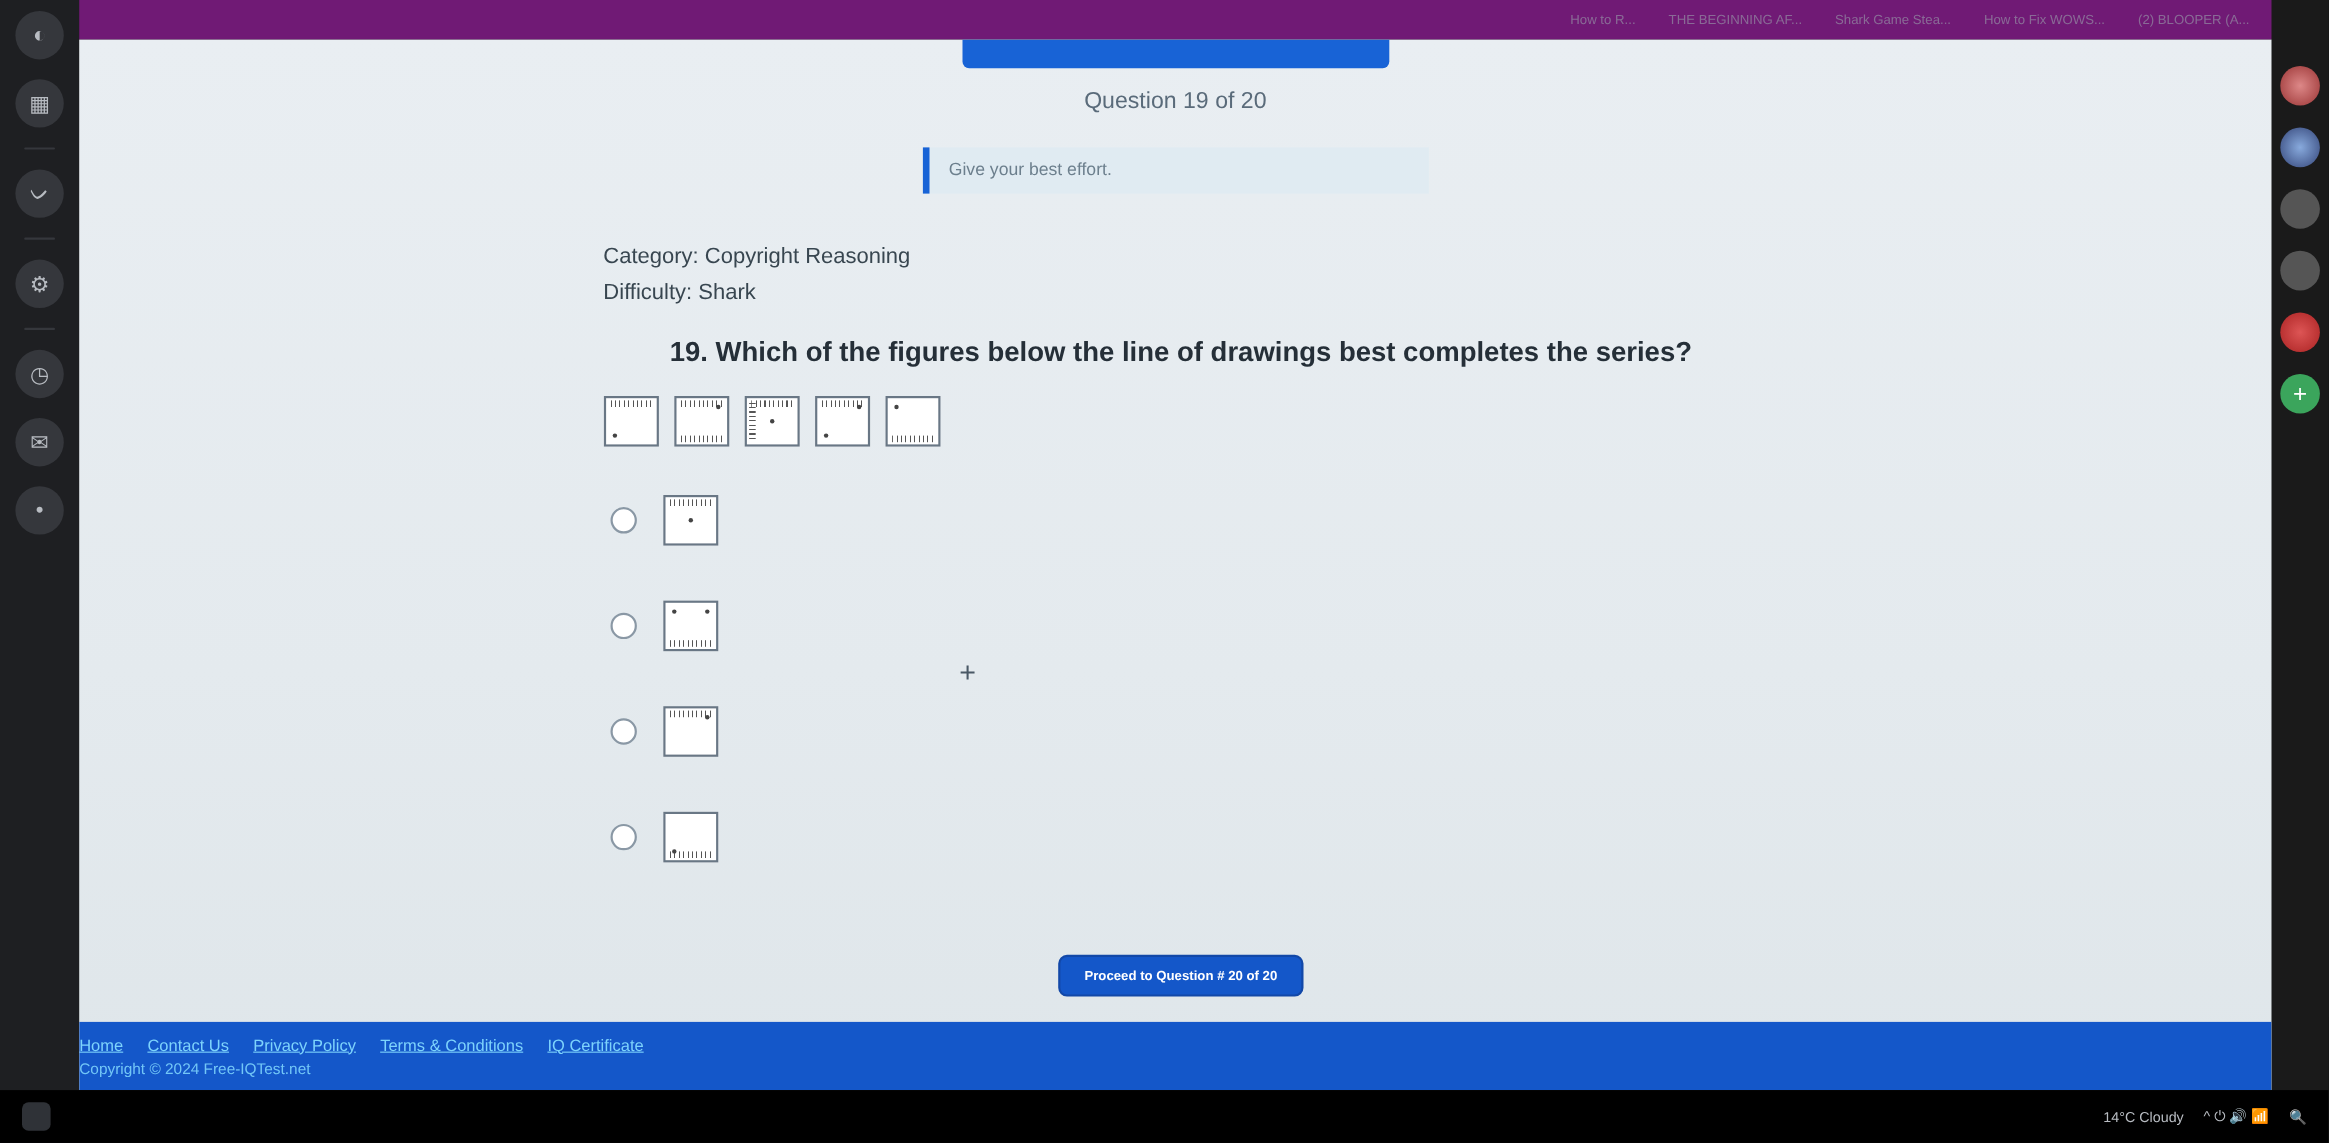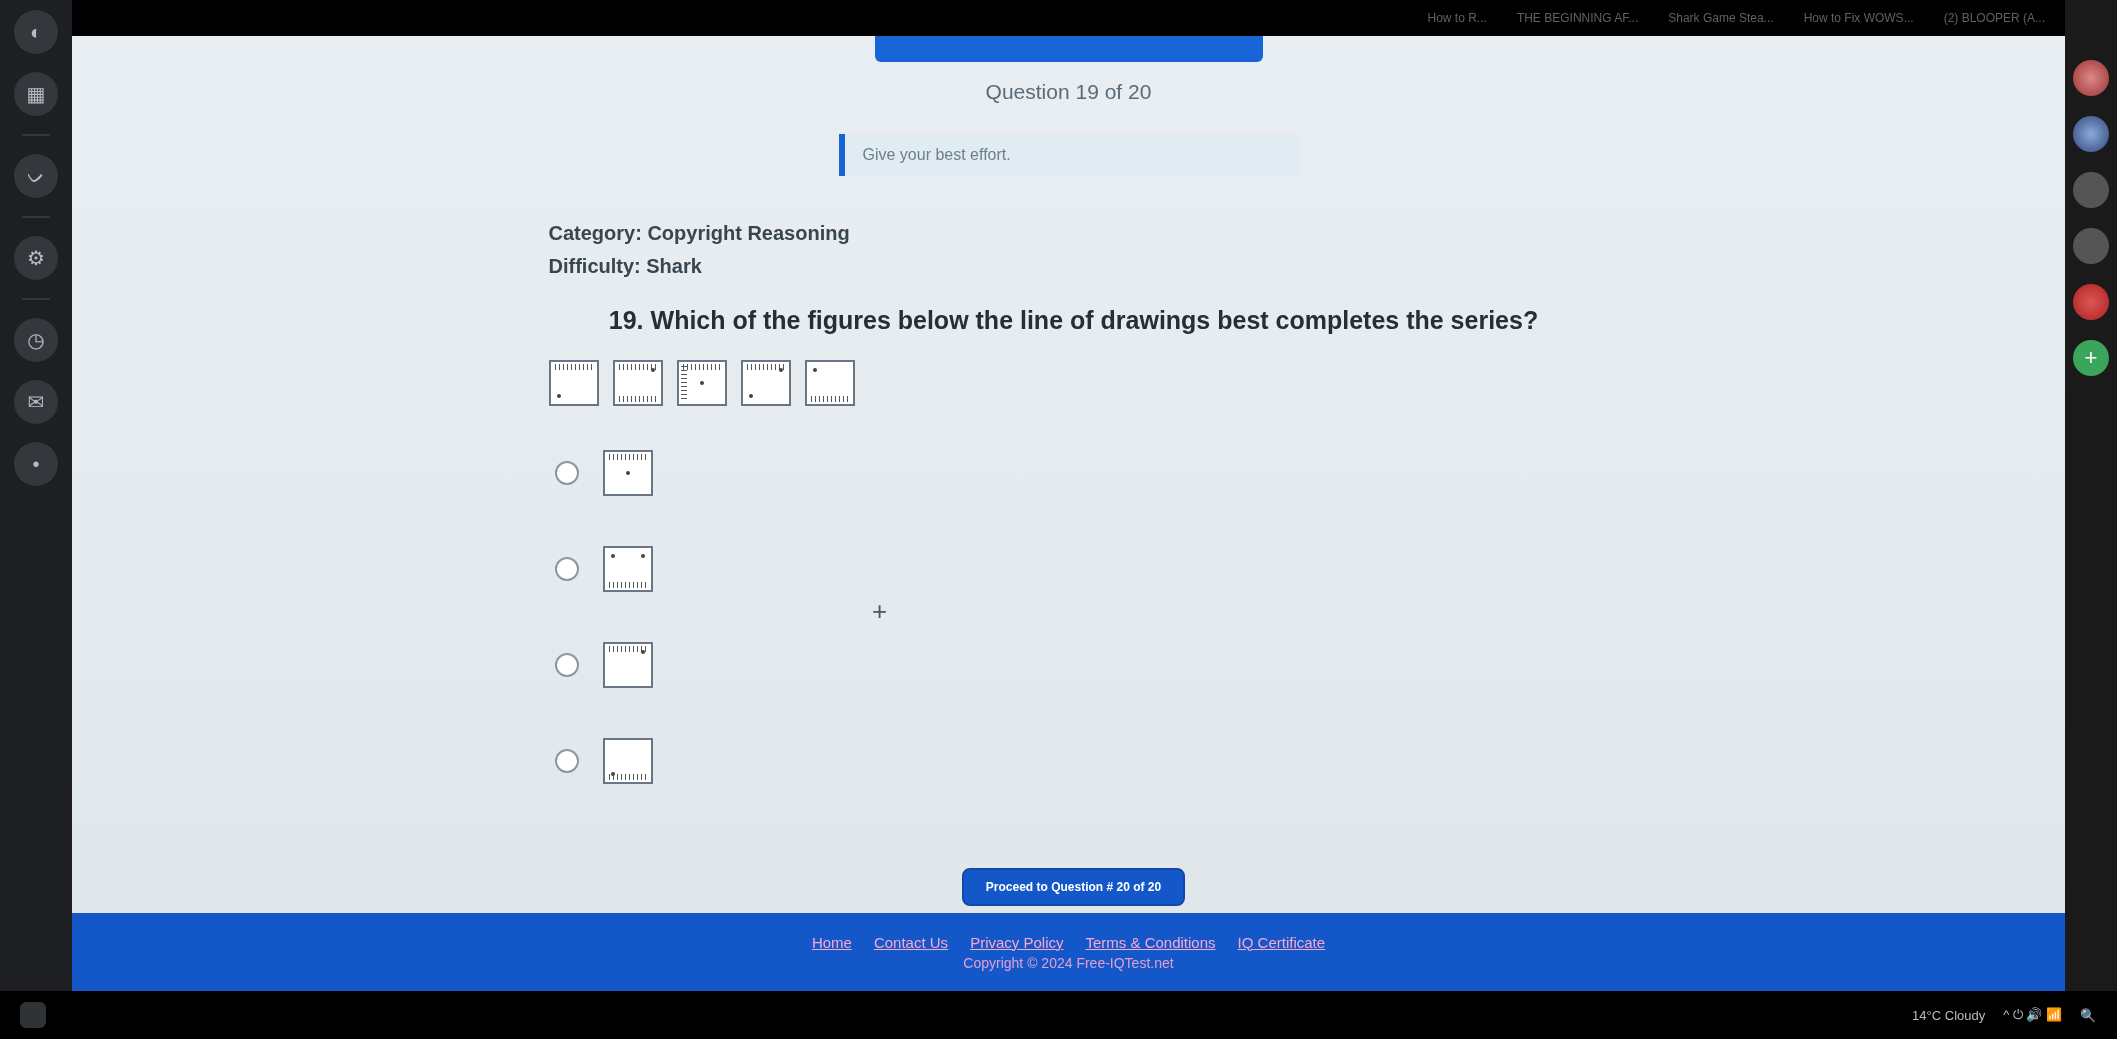--- a/index.html
+++ b/index.html
@@ -60,21 +60,21 @@
   .right-icon.c2 { background: radial-gradient(circle,#8ad 0,#347 100%); }
   .right-icon.c3 { background: #555; }
   .right-icon.c4 { background: radial-gradient(circle,#d55,#a22); }
   .right-icon.green { background:#3ba55c; font-size:22px; color:#fff; display:flex;align-items:center;justify-content:center;}
 
   
   .browser-tabs {
     position: absolute;
     left: 72px; right: 52px; top: 0;
     height: 36px;
-    background: #000000;
+    background: #701a75;
     color: #9aa0ac;
     font-size: 12px;
     display: flex;
     align-items: center;
     padding: 0 20px;
     gap: 30px;
     overflow: hidden;
   }
   .browser-tabs span { white-space: nowrap; opacity: .6; }
 
@@ -110,21 +110,21 @@
   .question-body {
     width: 1060px;
     margin: 46px auto 0;
     padding-left: 10px;
   }
   .meta-line {
     font-size: 20px;
     color: #4a5966;
     margin-bottom: 10px;
   }
-  .meta-line b { color: #384650; font-weight: 700; }
+  .meta-line b { color: #384650; font-weight: 400; }
   .question-text {
     font-size: 25px;
     font-weight: 800;
     color: #252f38;
     margin: 26px 0 22px;
     line-height: 1.35;
     text-align: center;
   }
   
   .series-row {
@@ -180,27 +180,27 @@
     font-size: 12px;
     font-weight: 700;
     padding: 10px 22px;
     border-radius: 8px;
     cursor: pointer;
   }
   
   .site-footer {
     position: absolute;
     left: 0; right: 0; bottom: 0;
-    height: 78px;
+    height: 62px;
     background: #1457c9;
-    color: #f9a8d4;
+    color: #7dd3fc;
     font-size: 15px;
     display: flex;
     flex-direction: column;
-    align-items: center;
+    align-items: flex-start;
     justify-content: center;
     gap: 4px;
   }
   .site-footer .links { display:flex; gap:22px; }
   .site-footer .links span { text-decoration: underline; cursor: pointer; }
   .copyright { font-size: 14px; opacity: .9; }
 
   
   .taskbar {
     position: absolute;

